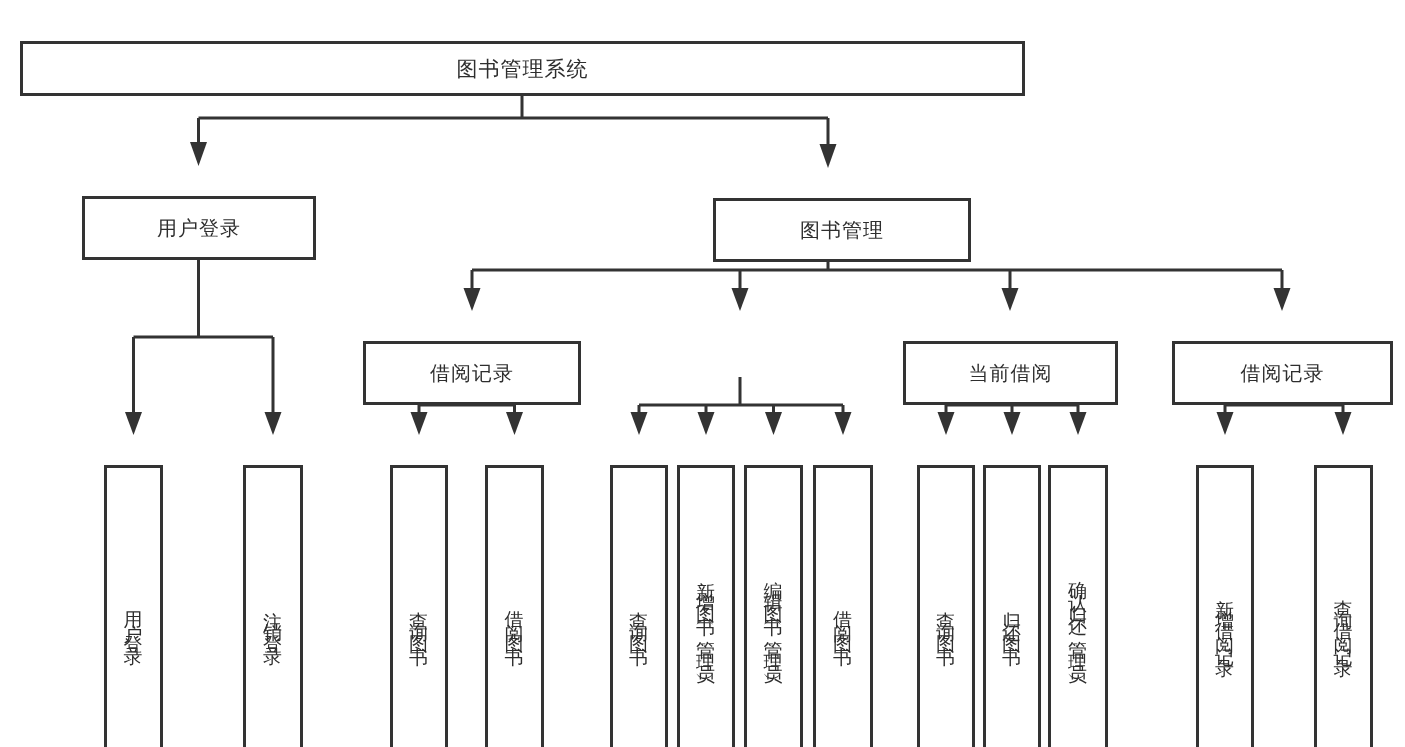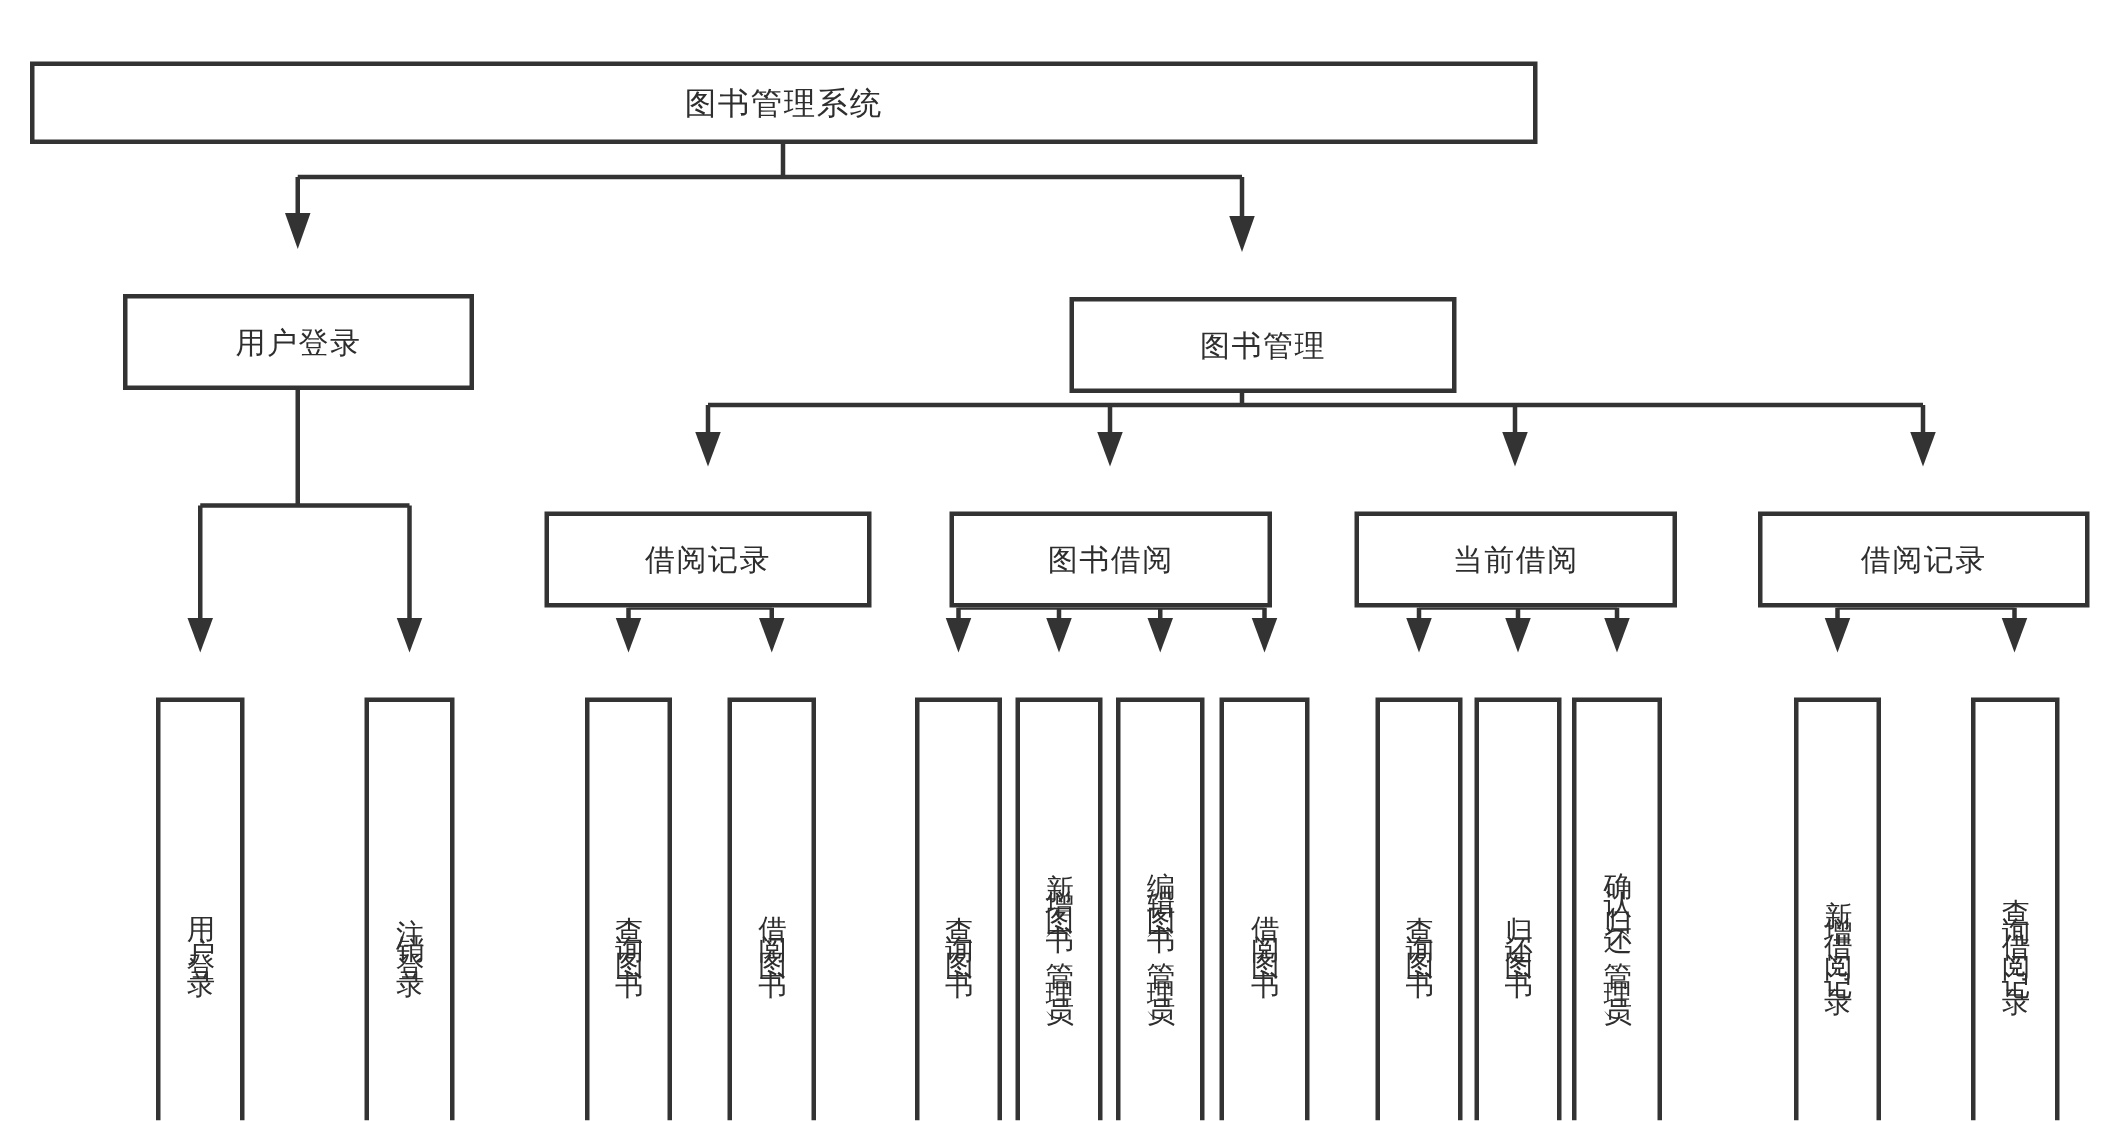--- a/index.html
+++ b/index.html
@@ -76,23 +76,20 @@
   <div class="box h" style="left:82px;top:168px;width:234px;height:64px">
     <span>用户登录</span>
   </div>
   <div class="box h" style="left:713px;top:170px;width:258px;height:64px">
     <span>图书管理</span>
   </div>
 
   <div class="box h" style="left:363px;top:313px;width:218px;height:64px">
     <span>借阅记录</span>
   </div>
-  <div class="box h" style="left:633px;top:313px;width:215px;height:64px">
-    <span>图书借阅</span>
-  </div>
   <div class="box h" style="left:903px;top:313px;width:215px;height:64px">
     <span>当前借阅</span>
   </div>
   <div class="box h" style="left:1172px;top:313px;width:221px;height:64px">
     <span>借阅记录</span>
   </div>
 
   <div class="box v" style="left:104px;top:437px;width:59px;height:298px">
     <span>用户登录</span>
   </div>

